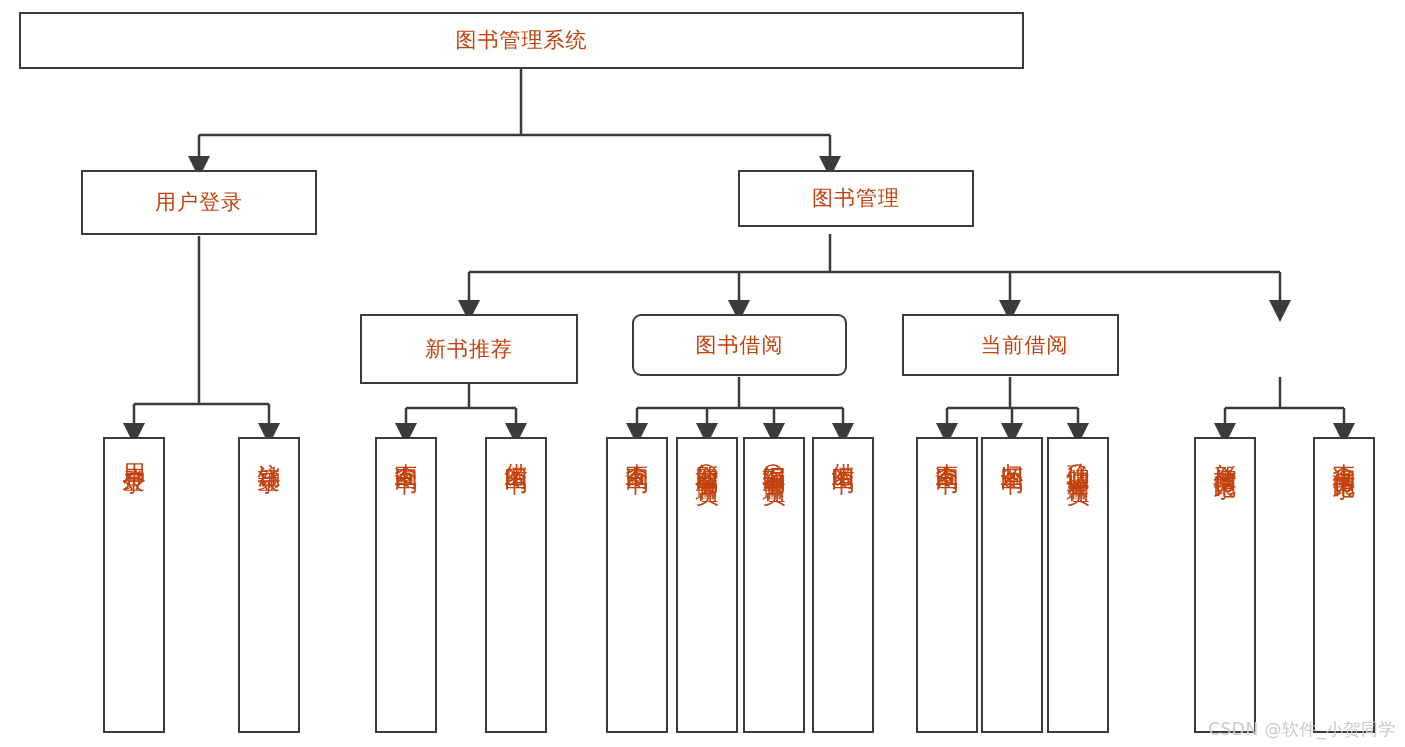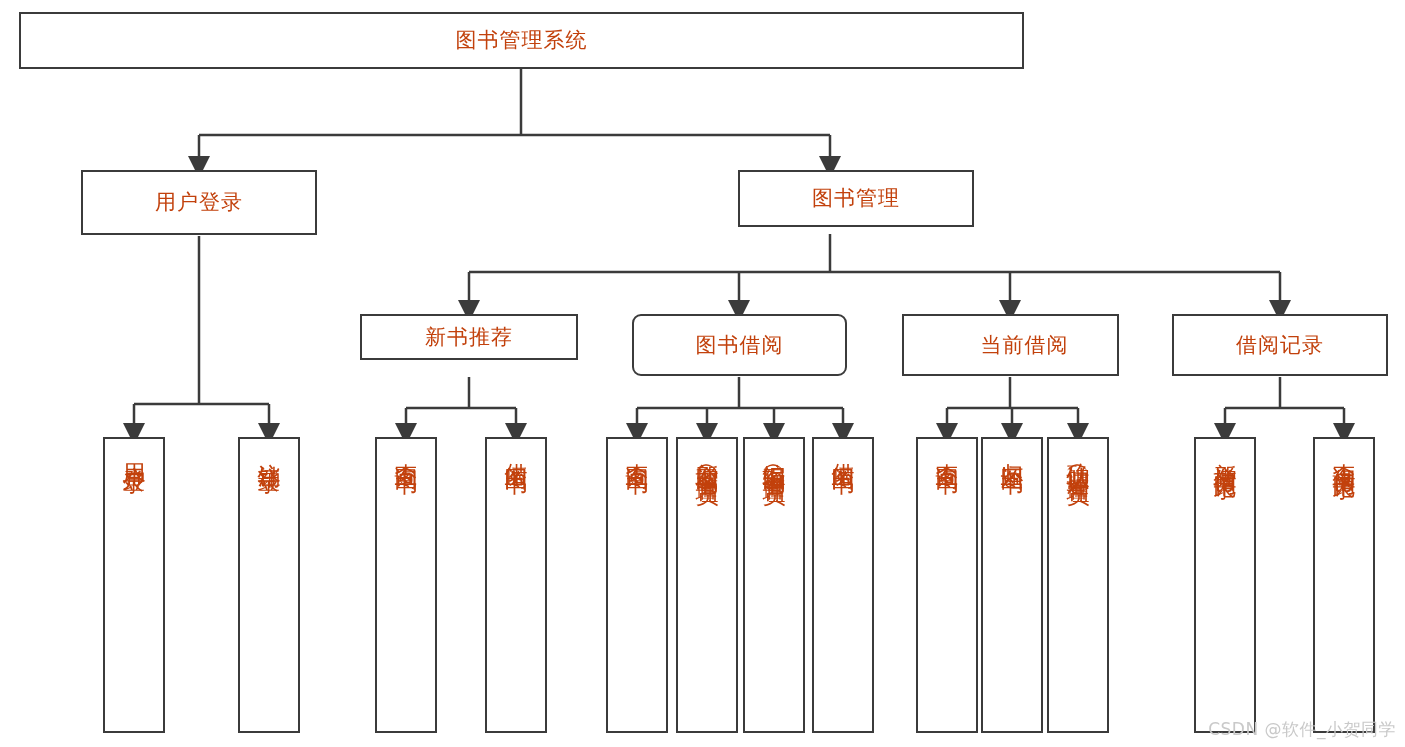--- a/index.html
+++ b/index.html
@@ -121,31 +121,28 @@
     <span class="label">图书管理系统</span>
   </div>
 
   <div class="node" style="left:81px;top:170px;width:236px;height:65px;">
     <span class="label">用户登录</span>
   </div>
   <div class="node" style="left:726px;top:170px;width:236px;height:57px;margin-left:12px;">
     <span class="label">图书管理</span>
   </div>
 
-  <div class="node" style="left:360px;top:314px;width:218px;height:46px;text-align:center;">
+  <div class="node" style="left:360px;top:314px;width:218px;height:70px;text-align:center;">
     <span class="label">新书推荐</span>
   </div>
   <div class="node" style="left:632px;top:314px;width:215px;height:62px;border-radius:9px;">
     <span class="label">图书借阅</span>
   </div>
   <div class="node" style="left:902px;top:314px;width:217px;height:62px;padding-left:28px;">
     <span class="label">当前借阅</span>
-  </div>
-  <div class="node" style="left:1172px;top:314px;width:216px;height:62px;">
-    <span class="label">借阅记录</span>
   </div>
 
   <div class="node leaf" style="left:103px;top:437px;width:62px;height:296px;">
     <span class="label">用户登录</span>
   </div>
   <div class="node leaf" style="left:238px;top:437px;width:62px;height:296px;">
     <span class="label">注销登录</span>
   </div>
 
   <div class="node leaf" style="left:375px;top:437px;width:62px;height:296px;">

